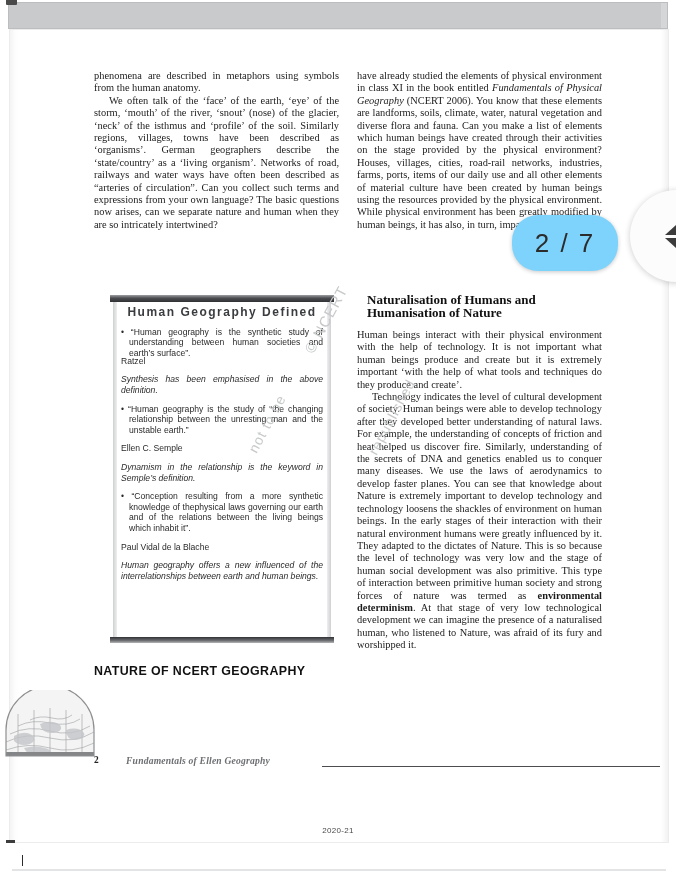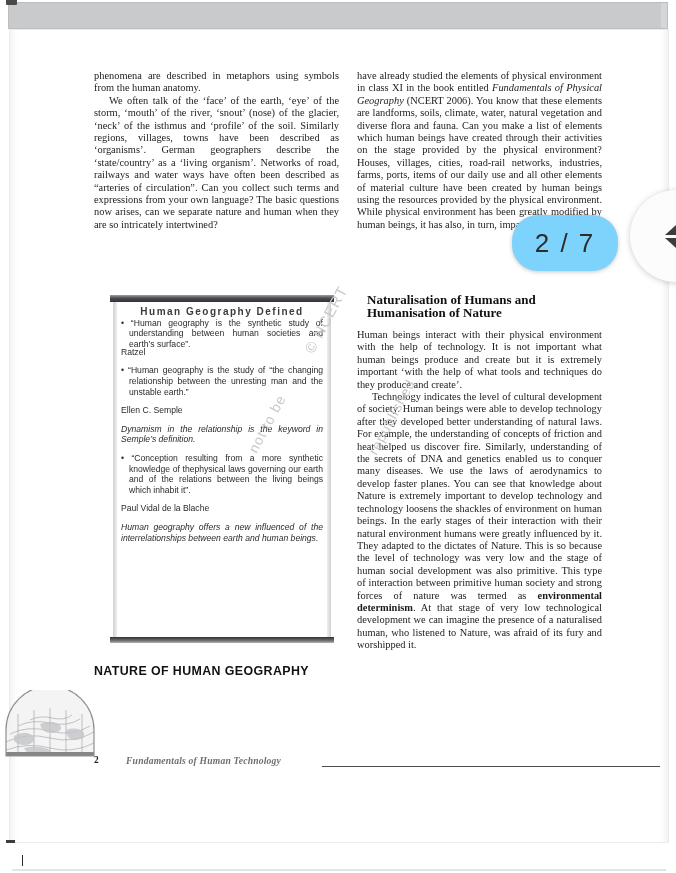--- a/index.html
+++ b/index.html
@@ -68,22 +68,22 @@
   .defbox-railR{
     position:absolute;right:3px;top:7px;bottom:6px;width:4px;
     background:linear-gradient(to left,#cfd0d2,#efeff0);
   }
   .defbox-inner{
     position:absolute;left:11px;right:11px;top:12px;bottom:12px;
     font-family:"Liberation Sans", sans-serif;
     font-size:8.6px;line-height:10.6px;color:#2a2a2a;
   }
   .defbox-title{
-    text-align:center;font-weight:bold;font-size:10px;letter-spacing:1.5px;
-    color:#3a3c3f;
+    text-align:center;font-weight:bold;font-size:12px;letter-spacing:1.5px;
+    color:#3a3c3f;margin-bottom:9px;
   }
   .defbox-inner p{margin:0 0 8px 0;text-align:justify;}
   .defbox-inner p.bullet{text-indent:-8px;padding-left:8px;}
   .defbox-inner p.ital{font-style:italic;}
   .defbox-inner p.attrib{text-align:left;margin-bottom:8px;}
   .defbox-inner p.attrib-inline{text-align:left;margin-top:-10.6px;margin-bottom:8px;}
   
   .sec-head{
     position:absolute;left:94px;top:664px;width:250px;
     font-family:"Liberation Sans", sans-serif;
@@ -188,34 +188,35 @@
       <div class="defbox-topbar"></div>
       <div class="defbox-railL"></div>
       <div class="defbox-railR"></div>
       <div class="defbox-botbar"></div>
       <div class="defbox-inner">
         <div class="defbox-title">Human Geography Defined</div>
 
         <p class="bullet">•   “Human geography is the synthetic study of understanding between human societies and earth’s surface”.</p>
         <p class="attrib-inline">Ratzel</p>
 
+        <p class="ital">Synthesis has been emphasised in the above definition.</p>
 
         <p class="bullet">•   “Human geography is the study of “the changing relationship between the unresting man and the unstable earth.”</p>
         <p class="attrib">Ellen C. Semple</p>
 
         <p class="ital">Dynamism in the relationship is the keyword in Semple’s definition.</p>
 
         <p class="bullet">•   “Conception resulting from a more synthetic knowledge of thephysical laws governing our earth and of the relations between the living beings which inhabit it”.</p>
         <p class="attrib">Paul Vidal de la Blache</p>
 
         <p class="ital">Human geography offers a new influenced of the interrelationships between earth and human beings.</p>
       </div>
     </div>
 
-    <div class="sec-head">NATURE OF HUMAN GEOGRAPHY</div>
+    <div class="sec-head">NATURE OF NCERT GEOGRAPHY</div>
 
     <div class="col right" style="height:212px;overflow:hidden;">
       <p><span>have already studied the elements of physical environment in class XI in the book entitled </span><span class="ital">Fundamentals of Physical Geography</span><span> (NCERT 2006). You know that these elements are landforms, soils, climate, water, natural vegetation and diverse flora and fauna. Can you make a list of elements which human beings have created through their activities on the stage provided by the physical environment? Houses, villages, cities, road-rail networks, industries, farms, ports, items of our daily use and all other elements of material culture have been created by human beings using the resources provided by the physical environment. While physical environment has been greatly modified by human beings, it has also, in turn, impacted human lives.</span></p>
     </div>
 
     <div class="rc-head">Naturalisation of Humans and Humanisation of Nature</div>
 
     <div class="col right" style="top:329px;">
       <p>Human beings interact with their physical environment with the help of technology. It is not important what human beings produce and create but it is extremely important ‘with the help of what tools and techniques do they produce and create’.</p>
       <p class="ind"><span>Technology indicates the level of cultural development of society. Human beings were able to develop technology after they developed better understanding of natural laws. For example, the understanding of concepts of friction and heat helped us discover fire. Similarly, understanding of the secrets of DNA and genetics enabled us to conquer many diseases. We use the laws of aerodynamics to develop faster planes. You can see that knowledge about Nature is extremely important to develop technology and technology loosens the shackles of environment on human beings. In the early stages of their interaction with their natural environment humans were greatly influenced by it. They adapted to the dictates of Nature. This is so because the level of technology was very low and the stage of human social development was also primitive. This type of interaction between primitive human society and strong forces of nature was termed as </span><span class="bold">environmental determinism</span><span>. At that stage of very low technological development we can imagine the presence of a naturalised human, who listened to Nature, was afraid of its fury and worshipped it.</span></p>
@@ -253,24 +254,25 @@
             <path d="M20,58 q14,-4 26,2 q3,5 -8,6 q-14,1 -18,-8 Z"></path>
           </g>
           <rect x="0" y="62" width="92" height="6" fill="#6f7174"></rect>
         </g>
         <path d="M2,66 L2,40 A44,44 0 0 1 90,40 L90,66 Z" fill="none" stroke="#7a7c7f" stroke-width="1.2"></path>
       </svg>
     </div>
 
     <div class="footer">
       <div class="footer-num">2</div>
-      <div class="footer-title">Fundamentals of Human Technology</div>
+      <div class="footer-title">Fundamentals of Ellen Geography</div>
       <div class="footer-rule"></div>
     </div>
 
+    <div class="year">2020-21</div>
   </div>
 
   <div class="page-pill">2 / 7</div>
 
   <div class="scroll-nav">
     <div class="tri tri-up"></div>
     <div class="tri tri-down"></div>
   </div>
 
   <div class="btm-dash"></div>

